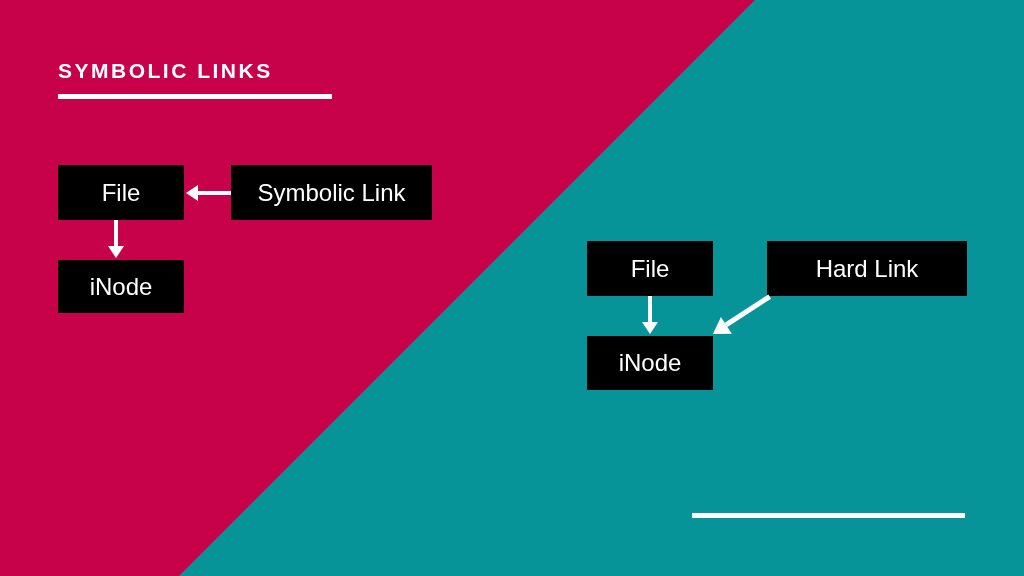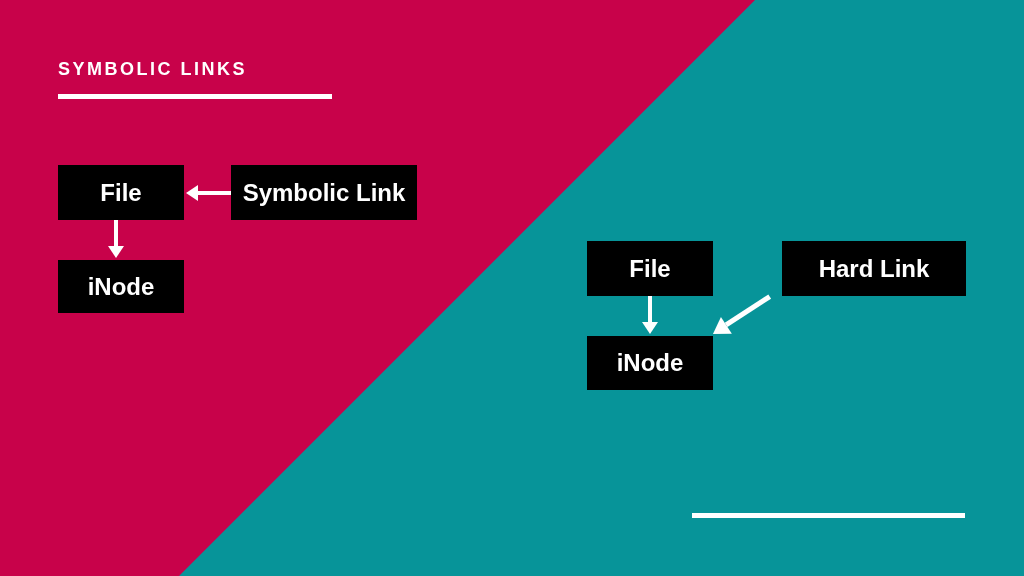--- a/index.html
+++ b/index.html
@@ -18,38 +18,38 @@
     position: absolute;
     inset: 0;
     background: var(--right-bg, #079499);
     clip-path: polygon(755px 0, 1024px 0, 1024px 576px, 179px 576px);
   }
 
   .section-title {
     position: absolute;
     color: var(--text, #FFFFFF);
     font-weight: 700;
-    font-size: 18px;
+    font-size: 21px;
     letter-spacing: 2.5px;
     white-space: nowrap;
   }
   .title-rule {
     position: absolute;
     height: 5px;
     background: var(--text, #FFFFFF);
   }
 
   .node {
     position: absolute;
     background: var(--box-bg, #000000);
     color: var(--text, #FFFFFF);
     display: flex;
     align-items: center;
     justify-content: center;
-    font-weight: 700;
+    font-weight: 400;
     font-size: 24px;
     white-space: nowrap;
   }
 
   .arrow {
     position: absolute;
     display: flex;
     align-items: center;
     transform-origin: 0 50%;
     height: 16px;
@@ -70,32 +70,32 @@
   .arrow.thick .head {
     border-top: 10px solid transparent;
     border-bottom: 10px solid transparent;
     border-left: 16px solid var(--text, #FFFFFF);
   }
 
   
   .title-symbolic { left: 58px; top: 59px; }
   .rule-symbolic  { left: 58px; top: 94px; width: 274px; }
   .node-file-left    { left: 58px;  top: 165px; width: 126px; height: 55px; }
-  .node-symlink      { left: 231px; top: 165px; width: 186px; height: 55px; }
+  .node-symlink      { left: 231px; top: 165px; width: 201px; height: 55px; }
   .node-inode-left   { left: 58px;  top: 260px; width: 126px; height: 53px; }
   .arrow-symlink-file { left: 231px; top: 185px; transform: rotate(180deg); }
   .arrow-symlink-file .shaft { width: 33px; }
   .arrow-file-inode-left { left: 116px; top: 212px; transform: rotate(90deg); }
   .arrow-file-inode-left .shaft { width: 26px; }
 
   
   .title-hard { left: 692px; top: 476px; }
   .rule-hard  { left: 692px; top: 513px; width: 273px; }
   .node-file-right   { left: 587px; top: 241px; width: 126px; height: 55px; }
-  .node-hardlink     { left: 767px; top: 241px; width: 184px; height: 55px; margin-left: 15px; }
+  .node-hardlink     { left: 767px; top: 241px; width: 200px; height: 55px; }
   .node-inode-right  { left: 587px; top: 336px; width: 126px; height: 54px; }
   .arrow-file-inode-right { left: 650px; top: 288px; transform: rotate(90deg); }
   .arrow-file-inode-right .shaft { width: 26px; }
   .arrow-hardlink-inode { left: 770px; top: 287px; transform: rotate(147deg); }
   .arrow-hardlink-inode .shaft { width: 52px; }
 </style>
 </head>
 <body>
 
 <div class="stage">

